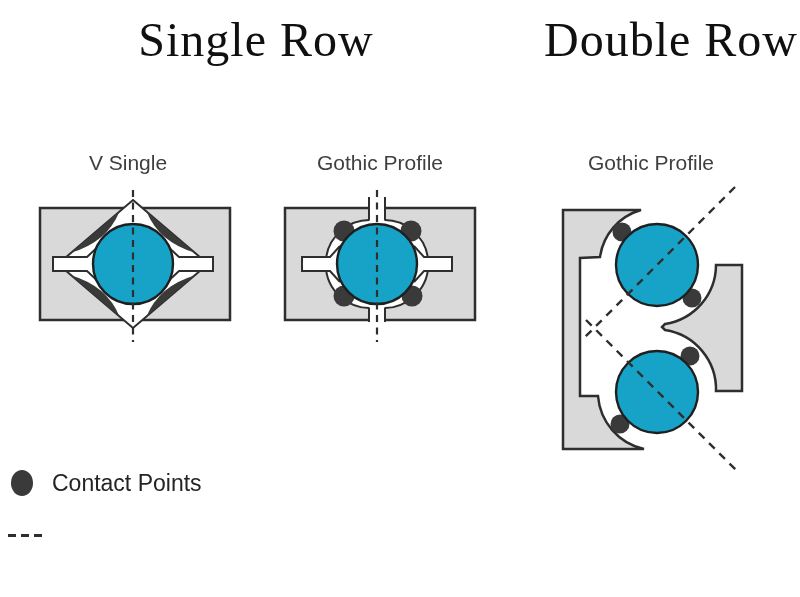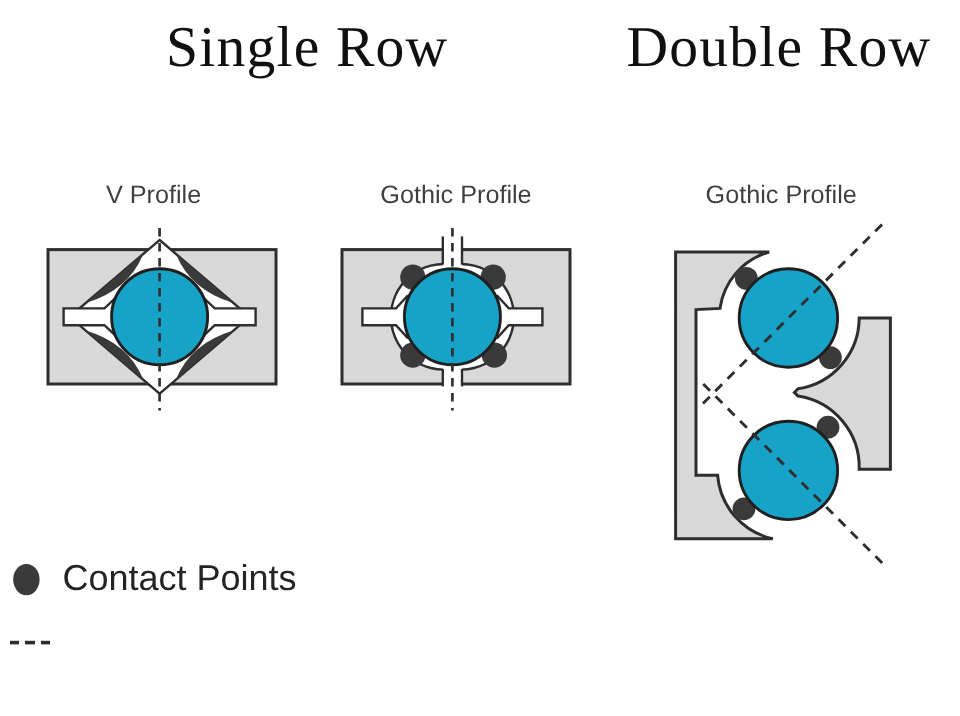--- a/index.html
+++ b/index.html
@@ -10,21 +10,21 @@
   .stage svg{position:absolute;left:0;top:0;}
   .txt{position:absolute;white-space:nowrap;transform:translateX(-50%);}
   .title{
     font-family:"Liberation Serif",serif;font-size:48px;line-height:44px;
     color:var(--title_ink,#101010);letter-spacing:1px;
   }
   .fig-label{
     font-size:21px;line-height:26px;color:var(--label_ink,#3F3F3F);
   }
   .legend-text{
-    position:absolute;white-space:nowrap;font-size:30px;line-height:34px;
+    position:absolute;white-space:nowrap;font-size:23px;line-height:34px;
     color:var(--legend_ink,#242424);
   }
   .legend-dot{
     position:absolute;left:11px;top:470px;width:22px;height:26px;border-radius:50%;
     background:var(--contact,#3A3A3A);
   }
   .legend-dash{
     position:absolute;left:8px;top:534px;width:38px;height:3px;
     background:repeating-linear-gradient(90deg,var(--outline,#2E2E2E) 0 8px,transparent 8px 13px);
   }
@@ -89,23 +89,23 @@
 
       <circle cx="657" cy="265" r="41" style="fill:var(--ball);stroke:#1f1f1f;stroke-width:2.4"></circle>
       <circle cx="657" cy="392" r="41" style="fill:var(--ball);stroke:#1f1f1f;stroke-width:2.4"></circle>
 
       <line x1="735" y1="187" x2="583" y2="339" style="stroke:var(--outline);stroke-width:2.4;stroke-dasharray:8 6.5"></line>
       <line x1="586" y1="320" x2="737" y2="471" style="stroke:var(--outline);stroke-width:2.4;stroke-dasharray:8 6.5"></line>
     </g>
   </svg>
 
   <div class="txt title" style="left:256px;top:18px">Single Row</div>
-  <div class="txt title" style="left:649px;top:18px">Double Row</div>
+  <div class="txt title" style="left:671px;top:18px">Double Row</div>
 
-  <div class="txt fig-label" style="left:128px;top:150px">V Profile</div>
+  <div class="txt fig-label" style="left:128px;top:150px">V Single</div>
   <div class="txt fig-label" style="left:380px;top:150px">Gothic Profile</div>
   <div class="txt fig-label" style="left:651px;top:150px">Gothic Profile</div>
 
   <div class="legend-dot"></div>
   <div class="legend-text" style="left:52px;top:466px">Contact Points</div>
   <div class="legend-dash"></div>
 
 </div>
 
 </body></html>

